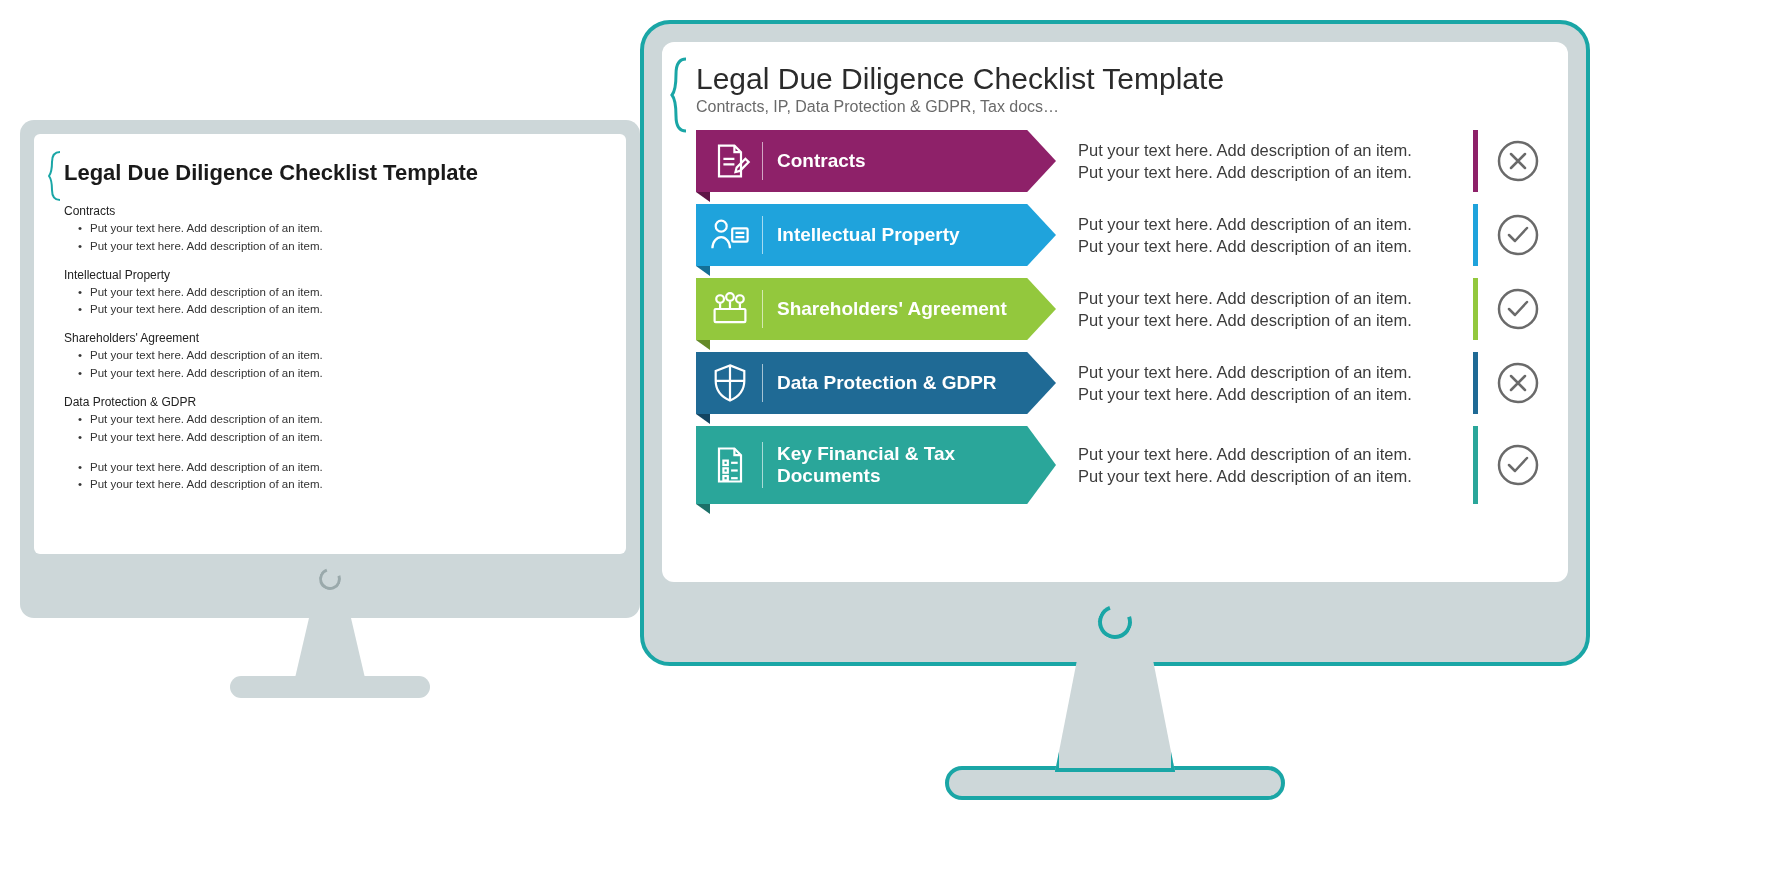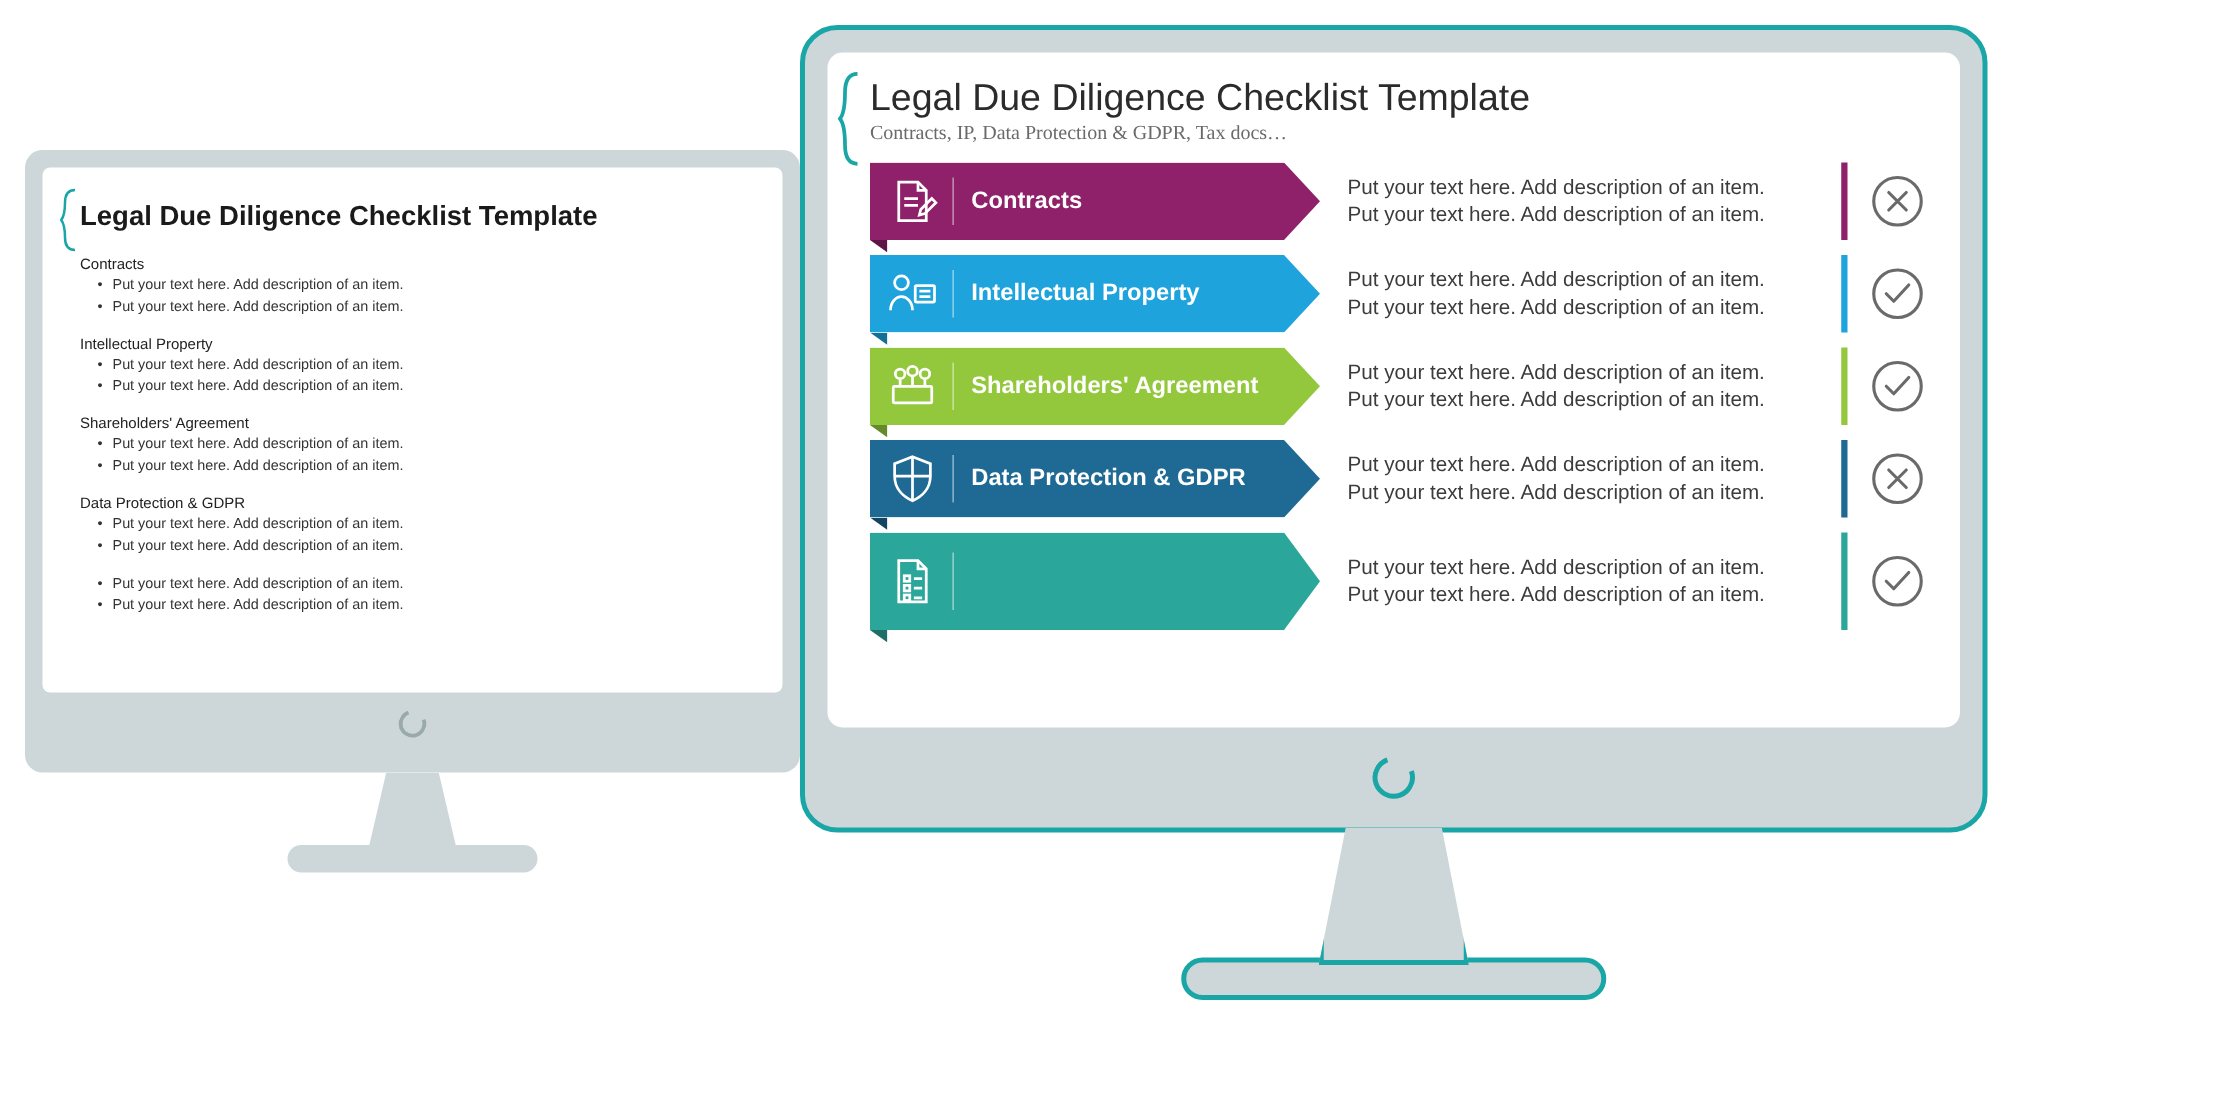--- a/index.html
+++ b/index.html
@@ -127,21 +127,21 @@
     position: absolute; left: 8px; top: 14px;
     width: 18px; height: 78px;
     color: #1aa6a6;
   }
   .right-title {
     font-size: 30px;
     color: #2b2b2b;
     font-weight: 400;
   }
   .right-subtitle {
-    font-size: 16px; color: #6a6a6a; margin-top: 2px; margin-bottom: 14px; font-family: Liberation Serif, serif;
+    font-size: 16px; color: #6a6a6a; margin-top: 2px; margin-bottom: 14px;
   }
 
   .rows { display: flex; flex-direction: column; gap: 12px; }
 
   .row {
     display: flex; align-items: stretch;
     height: 62px;
   }
   .row.tall { height: 78px; }
 
@@ -399,20 +399,21 @@
                   <path d="M24 5v6h6"></path>
                 <rect x="14" y="16" width="4" height="4"></rect>
                   <path d="M21 18h6"></path>
                 <rect x="14" y="23" width="4" height="4"></rect>
                   <path d="M21 25h6"></path>
                 <rect x="14" y="30" width="4" height="4"></rect>
                   <path d="M21 32h6"></path>
               </svg>
             </div>
             <div class="arrow-sep"></div>
+            <div class="arrow-label">Key Financial &amp; Tax<br>Documents</div>
           </div>
           <div class="desc">
             <span>Put your text here. Add description of an item.</span>
             <span>Put your text here. Add description of an item.</span>
           </div>
           <div class="bar"></div>
           <div class="status">
             <svg viewBox="0 0 44 44" stroke="currentColor" stroke-width="2.5" fill="none">
               <circle cx="22" cy="22" r="19"></circle>
               <path d="M13 22l6 6 12-13" stroke-linecap="round" stroke-linejoin="round"></path>

